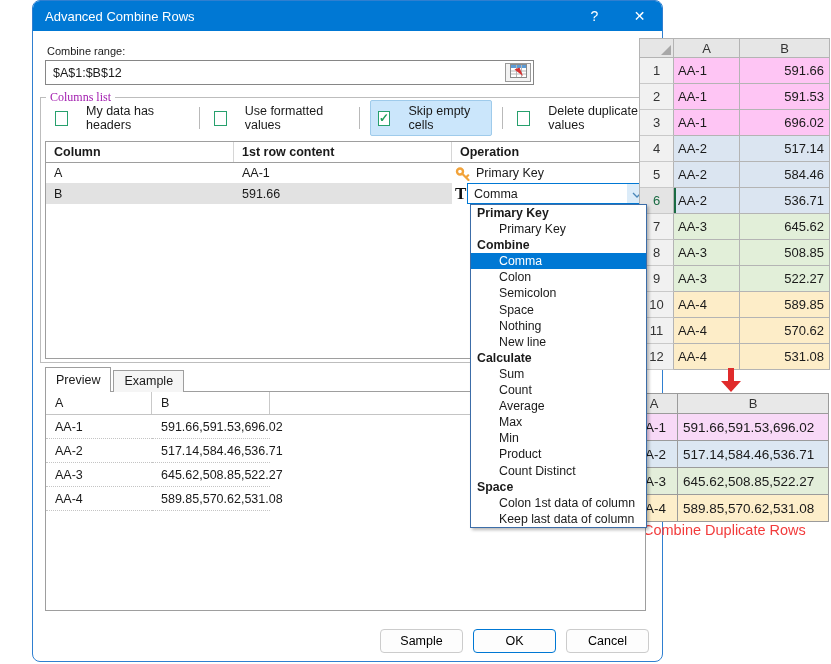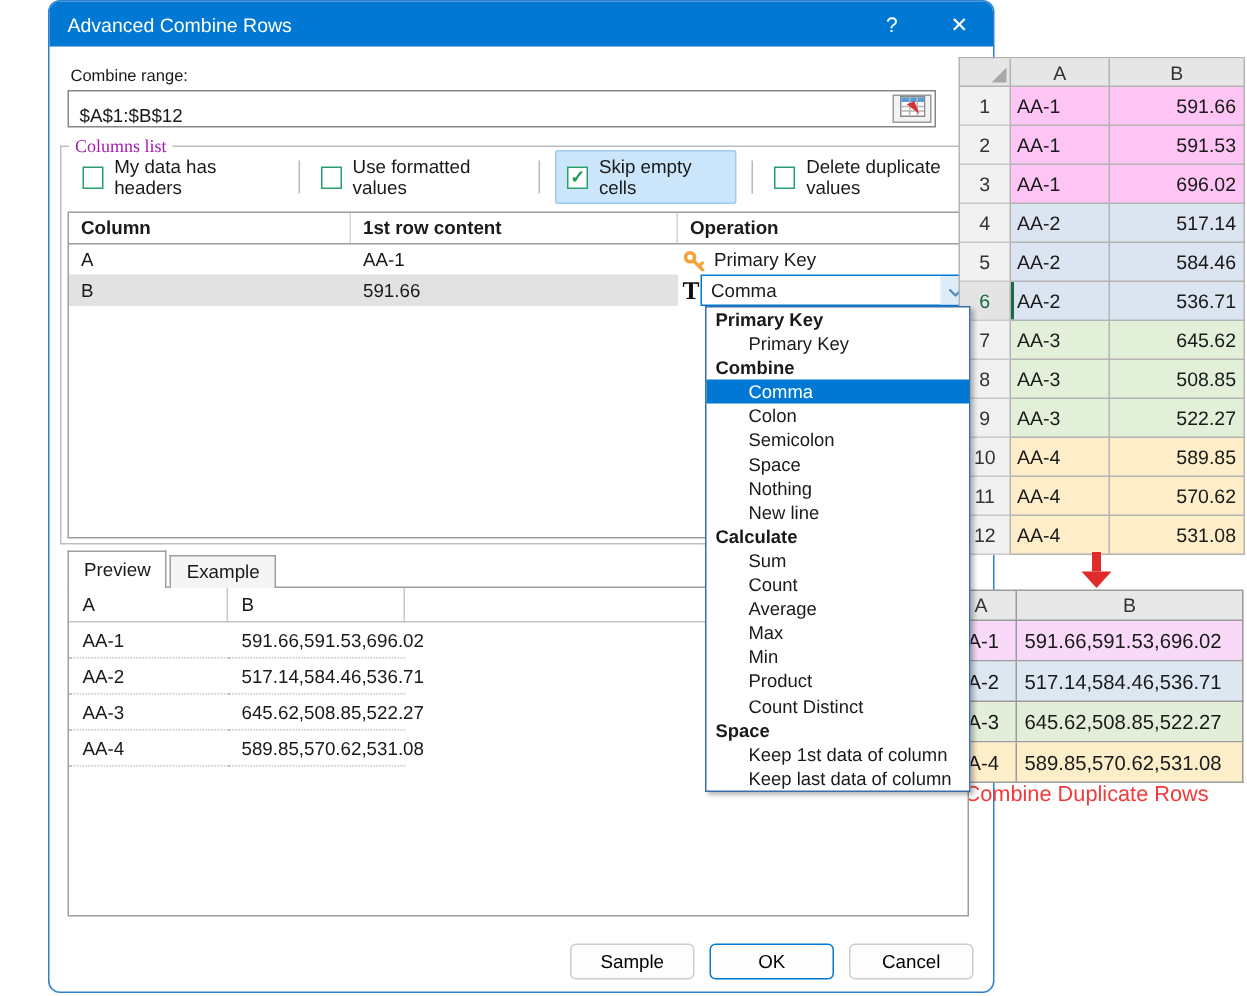--- a/index.html
+++ b/index.html
@@ -10,31 +10,31 @@
   }
   
   .dialog { position:absolute; left:0; top:0; width:631px; height:662px;
     background:#fff; border:1px solid #2f7fd0; border-radius:8px;margin-left:32px; }
   .titlebar { position:absolute; left:0; top:0; right:0; height:30px; background:#0078d4;
     border-radius:7px 7px 0 0; display:flex; align-items:center; color:#fff; font-size:13px; padding-left:12px; }
   .tb-controls { margin-left:auto; display:flex; height:30px; }
   .tb-btn { width:45px; height:30px; display:flex; align-items:center; justify-content:center;
     color:#fff; font-size:14px; cursor:default; }
   .lbl-range { position:absolute; left:14px; top:44px; font-size:11px; }
-  .range-input { position:absolute; left:12px; top:59px; width:579px; height:25px;
-    border:1px solid #868686; background:#fff; font-size:12.5px; display:flex; align-items:flex-end; padding-left:7px; }
+  .range-input { position:absolute; left:12px; top:59px; width:489px; height:25px;
+    border:1px solid #868686; background:#fff; font-size:12.5px; display:flex; align-items:center; padding-left:7px; }
   .range-btn { position:absolute; right:2px; top:2px; width:26px; height:19px; border:1px solid #9a9a9a;
     background:#f3f3f3; display:flex; align-items:center; justify-content:center; padding:0; }
   
   .group { position:absolute; left:7px; top:96px; width:611px; height:266px; border:1px solid #bdbdbd; }
   .group-lbl { position:absolute; left:13px; top:89px; background:#fff; padding:0 4px; font-size:12px; color:#a21caf;font-family:Liberation Serif, serif; }
   
   .checkrow { position:absolute; left:18px; top:104px; height:26px; display:flex; align-items:center; font-size:12.5px; }
   .vsep { width:1px; height:22px; background:#b9b9b9; margin:0 10px; }
-  .chk { display:flex; align-items:center; gap:7px; padding:4px 4px; }
+  .chk { display:flex; align-items:center; gap:18px; padding:4px 4px; }
   .chk.hl { background:#cbe6fb; border:1px solid #9fcbeb; border-radius:2px; padding:3px 7px; }
   .box { width:15px; height:15px; border:1px solid #27a06d; background:#fff; display:flex;
     align-items:center; justify-content:center; font-size:12px; font-weight:bold; color:#1e9e5a; line-height:1; }
   
   .cols-table { position:absolute; left:12px; top:140px; width:601px; height:218px;
     border:1px solid #9e9e9e; background:#fff; font-size:12.5px; }
   .cols-head { display:grid; grid-template-columns:188px 218px 1fr; height:21px;
     border-bottom:1px solid #9e9e9e; font-weight:bold; }
   .hcell { display:flex; align-items:center; padding-left:8px; border-right:1px solid #d6d6d6; }
   .hcell:last-child { border-right:none; }
@@ -218,21 +218,21 @@
       <div class="dditem">New line</div>
       <div class="ddhead">Calculate</div>
       <div class="dditem">Sum</div>
       <div class="dditem">Count</div>
       <div class="dditem">Average</div>
       <div class="dditem">Max</div>
       <div class="dditem">Min</div>
       <div class="dditem">Product</div>
       <div class="dditem">Count Distinct</div>
       <div class="ddhead">Space</div>
-      <div class="dditem">Keep 1st data of column</div>
+      <div class="dditem">Colon 1st data of column</div>
       <div class="dditem">Keep last data of column</div>
     </div>
 
   <div class="tabs" id="tabs">
       <div class="tab act">Preview</div>
       <div class="tab">Example</div>
     </div>
   <div class="preview">
     <div class="pv-head" id="pv-head">
         <div class="pv-hcell">A</div>

